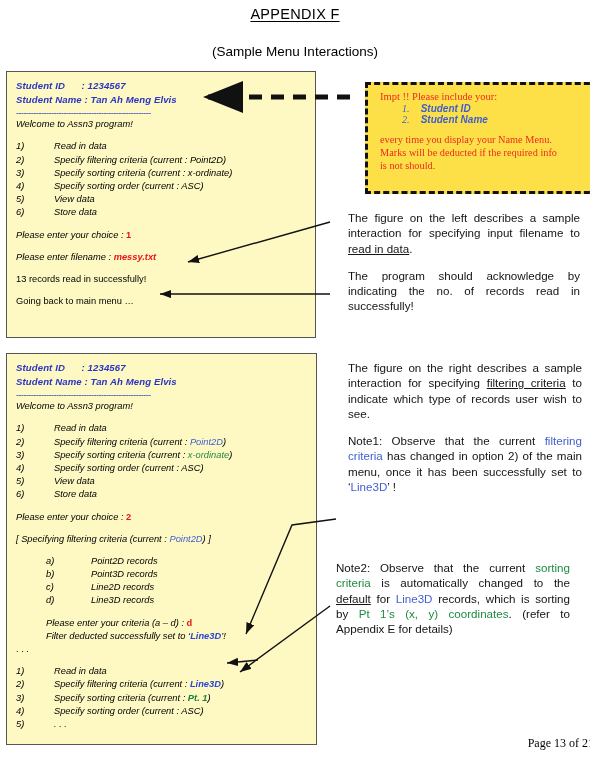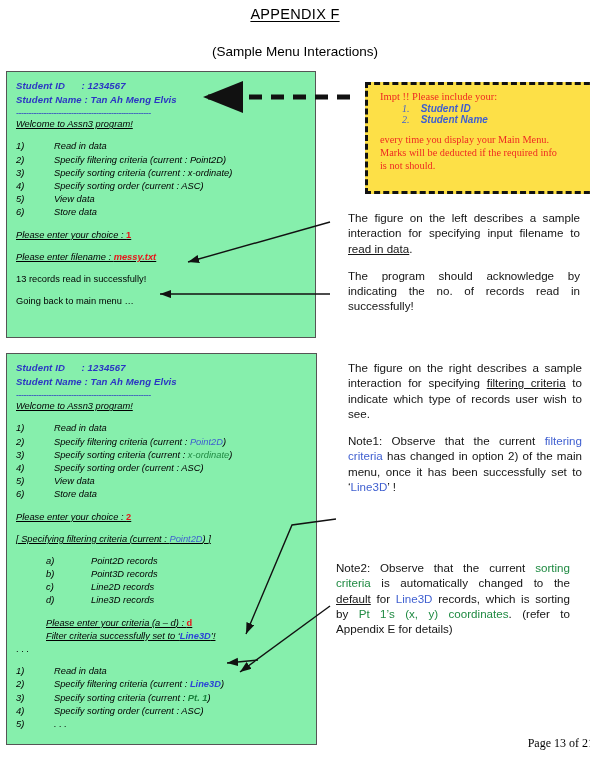--- a/index.html
+++ b/index.html
@@ -36,21 +36,21 @@
     left: 0;
     width: 590px;
     text-align: center;
     font-size: 13.5px;
   }
 
   
   .console-box {
     position: absolute;
     border: 1px solid #555;
-    background: #86efac;
+    background: #fef9c3;
     box-sizing: border-box;
     padding: 7px 9px 6px 9px;
     font-size: 9.3px;
     line-height: 1.42;
     overflow: hidden;
   }
   #console-box-1 { left: 6px;  top: 71px;  width: 310px; height: 267px; }
   #console-box-2 { left: 6px;  top: 353px; width: 311px; height: 392px; }
 
   .stu-line {
@@ -64,21 +64,21 @@
   .divider-line {
     color: #2b35c4;
     font-size: 9px;
     letter-spacing: -0.5px;
     margin-top: 1px;
     margin-bottom: 2px;
     overflow: hidden;
     white-space: nowrap;
     height: 9px;
   }
-  .italic-line { font-style: italic; text-decoration: underline; }
+  .italic-line { font-style: italic; }
   .plain-line  { font-style: normal; }
   .blank-line  { height: 9px; }
 
   .menu-row {
     font-style: italic;
     white-space: pre;
   }
   .menu-num { display: inline-block; width: 38px; }
 
   .sub-row {
@@ -219,38 +219,38 @@
   <div class="italic-line"><span>[ Specifying filtering criteria (current : </span><span class="blue">Point2D</span><span>) ]</span></div>
   <div class="blank-line"></div>
   <div>
     <div class="sub-row"><span class="sub-let">a)</span><span>Point2D records</span></div>
     <div class="sub-row"><span class="sub-let">b)</span><span>Point3D records</span></div>
     <div class="sub-row"><span class="sub-let">c)</span><span>Line2D records</span></div>
     <div class="sub-row"><span class="sub-let">d)</span><span>Line3D records</span></div>
   </div>
   <div class="blank-line"></div>
   <div class="italic-line indent-1"><span>Please enter your criteria (a – d) : </span><span class="red">d</span></div>
-  <div class="italic-line indent-1"><span>Filter criteria successfully set to ‘</span><span class="blue-b">Line3D</span><span>’!</span></div>
+  <div class="italic-line indent-1"><span>Filter deducted successfully set to ‘</span><span class="blue-b">Line3D</span><span>’!</span></div>
   <div class="plain-line">. . .</div>
   <div class="blank-line"></div>
   <div>
     <div class="menu-row"><span class="menu-num">1)</span><span>Read in data</span></div>
     <div class="menu-row"><span class="menu-num">2)</span><span>Specify filtering criteria (current : </span><span class="blue-b">Line3D</span><span>)</span></div>
     <div class="menu-row"><span class="menu-num">3)</span><span>Specify sorting criteria (current : </span><span class="green-b">Pt. 1</span><span>)</span></div>
     <div class="menu-row"><span class="menu-num">4)</span><span>Specify sorting order (current : ASC)</span></div>
     <div class="menu-row"><span class="menu-num">5)</span><span>. . .</span></div>
   </div>
 </div>
 
 <div id="impt-callout">
   <div class="impt-head">Impt !!  Please include your:</div>
   <div class="impt-item"><span class="idx">1.</span>    <span>Student ID</span></div>
   <div class="impt-item"><span class="idx">2.</span>    <span>Student Name</span></div>
   <div class="impt-tail">
-    <div>every time you display your Main Menu.</div>
+    <div>every time you display your Name Menu.</div>
     <div>Marks will be deducted if the required info</div>
     <div>is not should.</div>
   </div>
 </div>
 
 <div class="explain" id="explain-1">
   <p><span>The figure on the left describes a sample interaction for specifying input filename to </span><span class="u">read in data</span><span>.</span></p>
   <p>The program should acknowledge by indicating the no. of records read in successfully!</p>
 </div>
 

